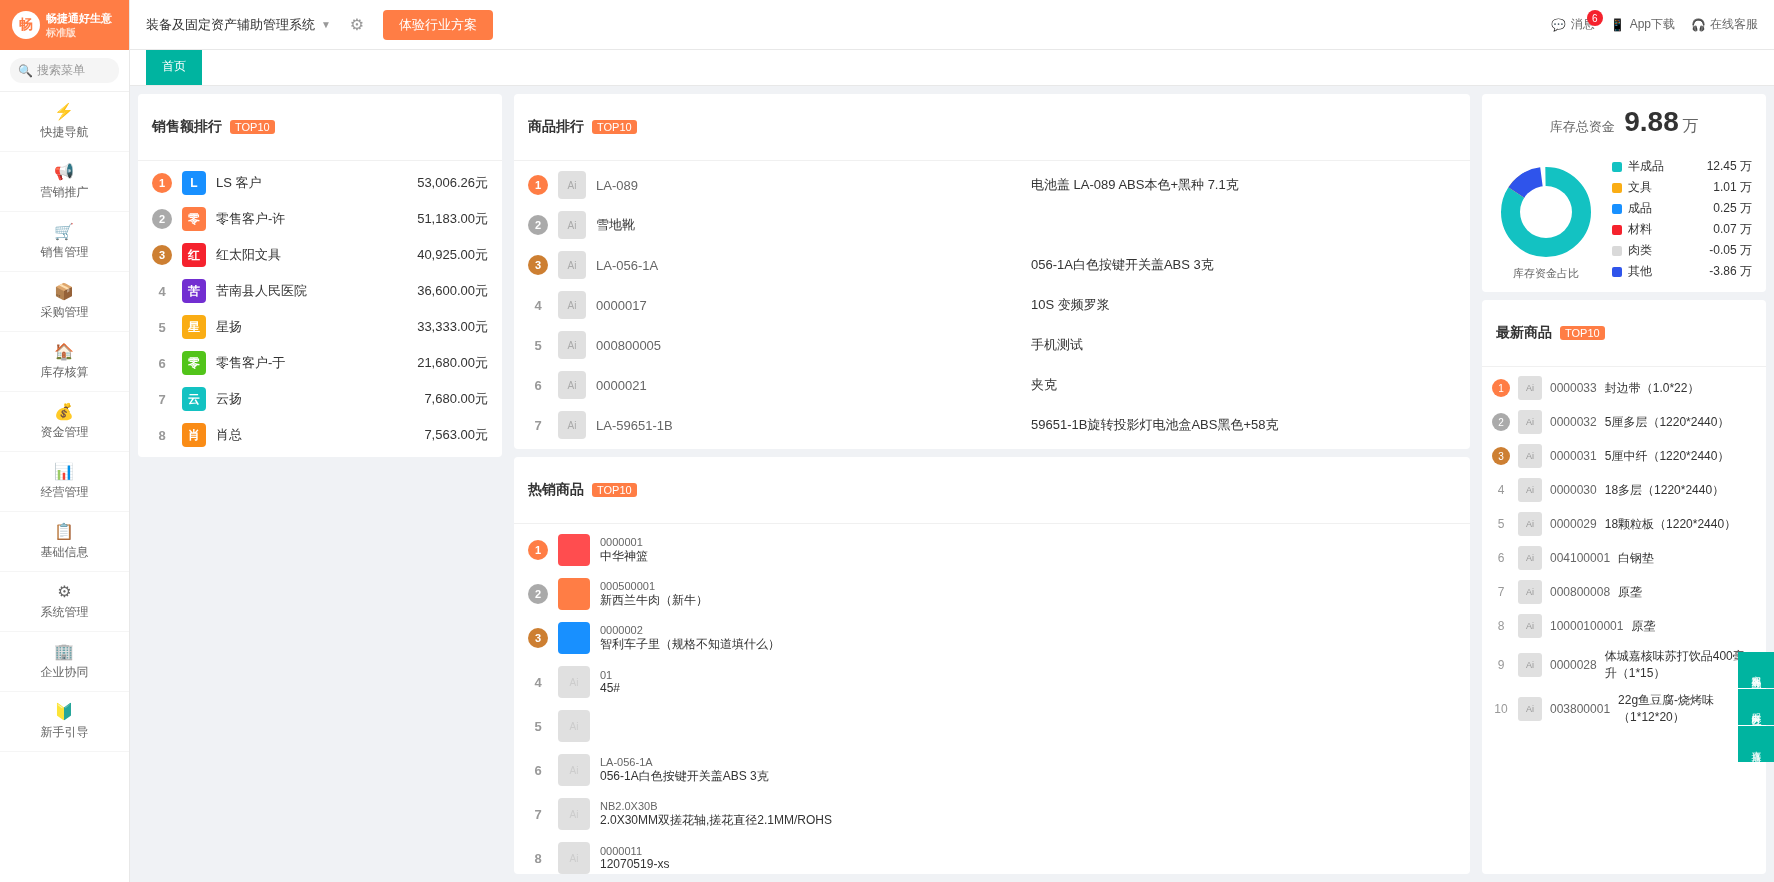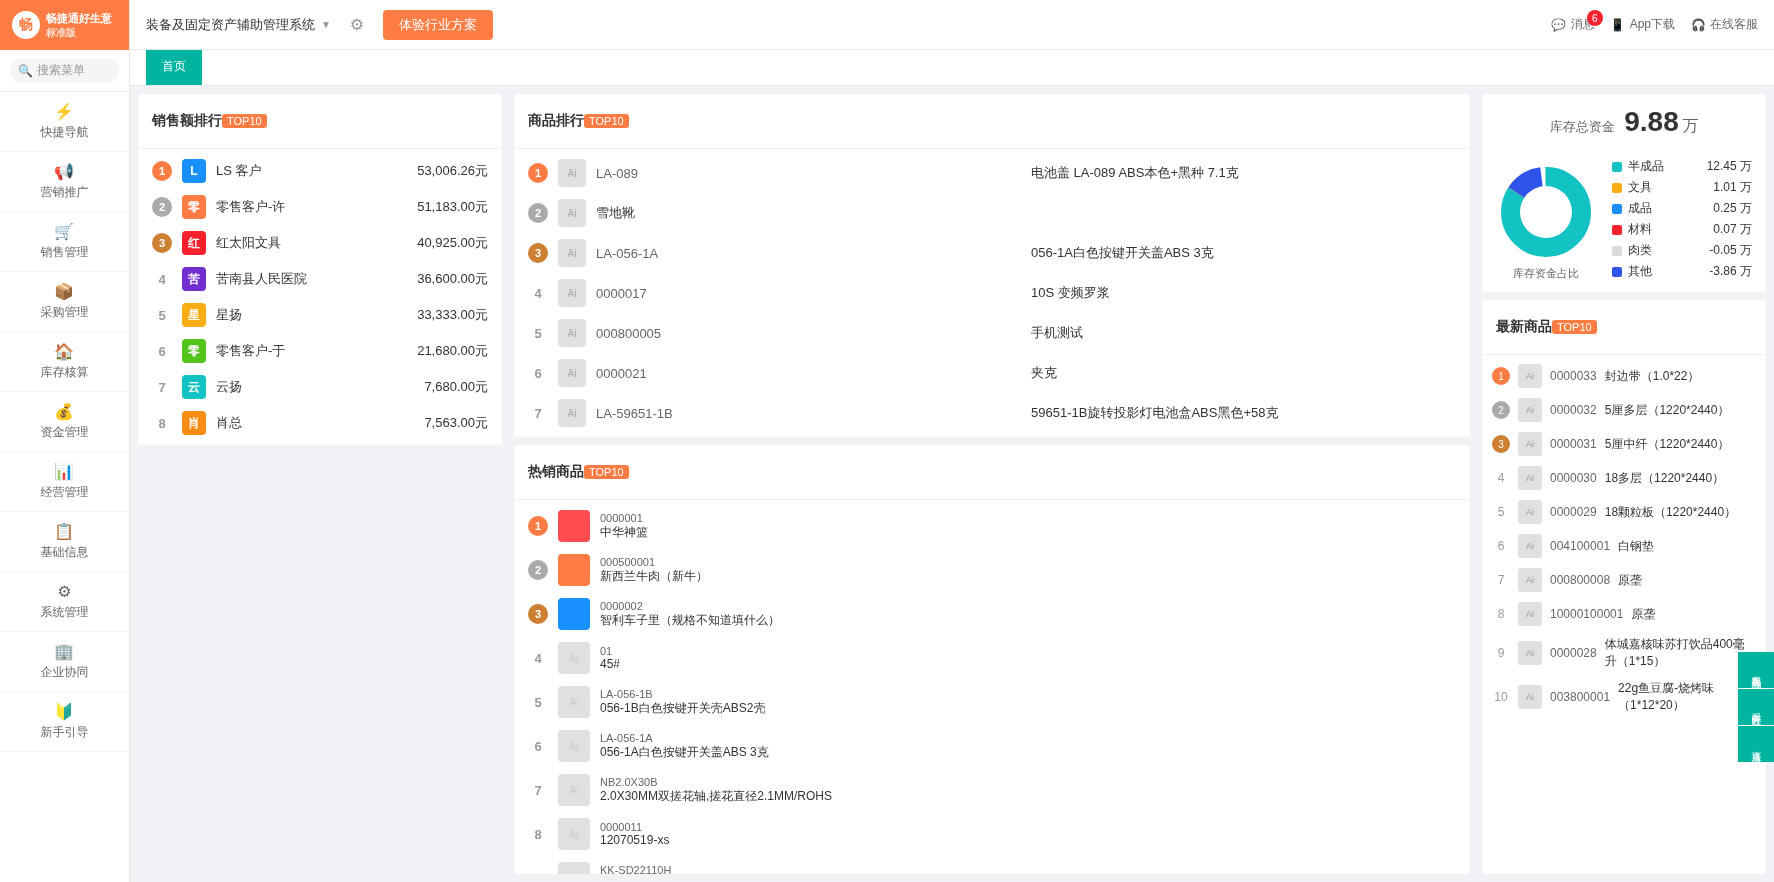--- a/index.html
+++ b/index.html
@@ -154,23 +154,23 @@
       gap: 8px;
       padding: 8px;
     }
 
     .panel-card {
       background: #fff;
       border-radius: 4px;
       overflow: hidden;
     }
     .panel-header {
-      padding: 18px 14px;
+      padding: 24px 14px;
       border-bottom: 1px solid #f0f0f0;
-      display: flex; align-items: center; 
+      display: flex; align-items: center; gap: 8px;
     }
     .panel-header-title { font-size: 14px; font-weight: bold; color: #333; }
     .panel-header-tag {
       background: #ff7d45; color: #fff;
       border-radius: 3px; padding: 1px 5px; font-size: 11px;
     }
 
     
     .rank-list { padding: 4px 0; }
     .rank-item {
@@ -526,24 +526,20 @@
     <span class="rank-num">4</span>
     <div class="product-thumb" style="background:#e0e0e0;">Ai</div>
     <div class="product-info">
       <div class="product-code">01</div>
       <div class="product-name">45#</div>
     </div>
   </div>
             <div class="product-item">
     <span class="rank-num">5</span>
     <div class="product-thumb" style="background:#e0e0e0;">Ai</div>
-    <div class="product-info">
-      <div class="product-code">LA-056-1B</div>
-      <div class="product-name">056-1B白色按键开关壳ABS2壳</div>
-    </div>
   </div>
             <div class="product-item">
     <span class="rank-num">6</span>
     <div class="product-thumb" style="background:#e0e0e0;">Ai</div>
     <div class="product-info">
       <div class="product-code">LA-056-1A</div>
       <div class="product-name">056-1A白色按键开关盖ABS 3克</div>
     </div>
   </div>
             <div class="product-item">

